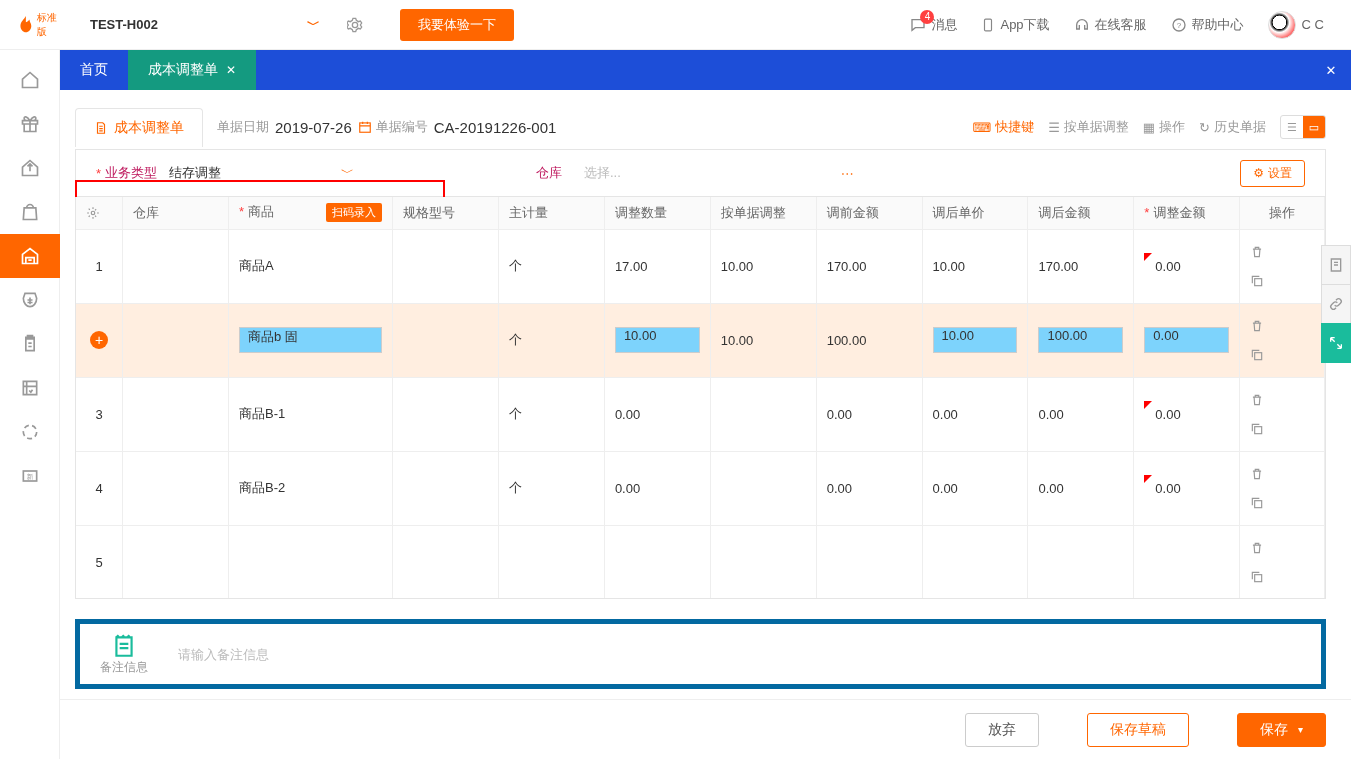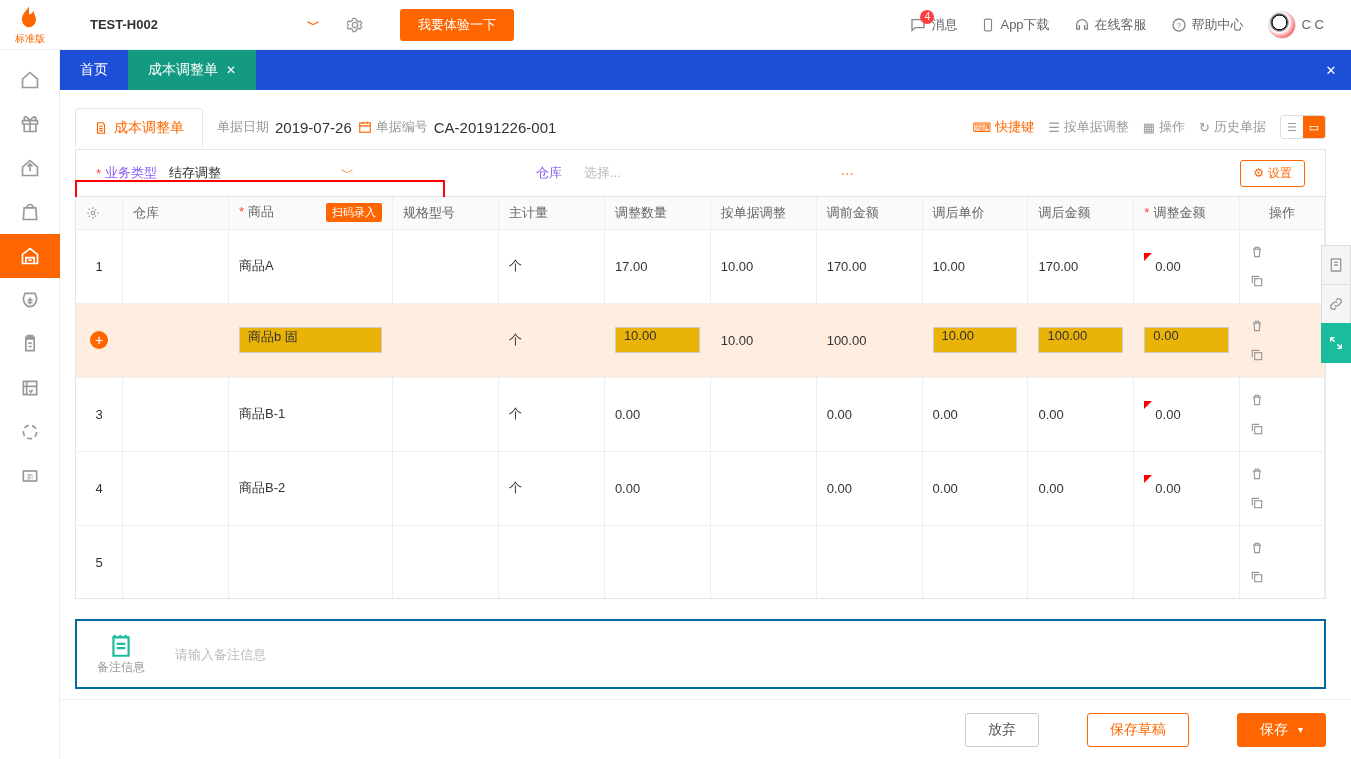--- a/index.html
+++ b/index.html
@@ -1,21 +1,21 @@
 <!DOCTYPE html>
 <html><head>
 <meta charset="utf-8">
 <style>
 * { box-sizing: border-box; margin: 0; padding: 0; }
 body { font-family: "Microsoft YaHei", Arial, sans-serif; font-size: 13px; color: #333; background: #fff; overflow: hidden; }
 .app { width: 1351px; height: 759px; display: flex; flex-direction: column; position: relative; }
 
 
 .top-header { height: 50px; display: flex; align-items: center; padding: 0 15px; border-bottom: 1px solid #eee; }
-.logo-area { width: 45px; display: flex; flex-direction: column; color: #ff6600; }
+.logo-area { width: 45px; display: flex; flex-direction: row; align-items: center; color: #ff6600; }
 .logo-svg { width: 28px; height: 28px; }
 .logo-text { font-size: 10px; color: #ff6600; }
 .org-select { margin-left: 20px; width: 250px; height: 30px; display: flex; align-items: center; padding: 0 10px; position: relative; font-weight: bold; }
 .org-select .chev { position: absolute; right: 10px; color: #ff6600; }
 .gear-btn { margin-left: 10px; width: 30px; height: 30px; display: flex; align-items: center; justify-content: center; color: #999; cursor: pointer; }
 .orange-btn { margin-left: 30px; height: 32px; padding: 0 18px; background: #ff6600; color: #fff; border: none; border-radius: 3px; cursor: pointer; font-size: 13px; }
 .hdr-spacer { flex: 1; }
 .hdr-item { display: flex; align-items: center; margin: 0 12px; color: #666; cursor: pointer; position: relative; font-size: 13px; }
 .hdr-item .ico { margin-right: 5px; color: #888; }
 .badge { position: absolute; top: -6px; left: 10px; background: #ff4040; color: #fff; border-radius: 8px; min-width: 14px; height: 14px; font-size: 10px; display: flex; align-items: center; justify-content: center; padding: 0 3px; }
@@ -58,21 +58,21 @@
 .act-link.orange { color: #ff6600; }
 .act-link .ai { margin-right: 4px; }
 .view-toggle { display: flex; margin-left: 14px; border: 1px solid #ddd; border-radius: 3px; overflow: hidden; }
 .vt { width: 22px; height: 22px; display: flex; align-items: center; justify-content: center; color: #999; cursor: pointer; font-size:11px;}
 .vt.on { background: #ff6600; color: #fff; }
 
 
 .filter-row { height: 48px; border: 1px solid #e5e5e5; display: flex; align-items: center; padding: 0 20px; position: relative; background:#fff; }
 .field-group { display: flex; align-items: center; position: relative; }
 .req { color: #ff4040; margin-right: 4px; }
-.flabel { color: #8b5cf6; margin-right: 12px; }
+.flabel { color: #be185d; margin-right: 12px; }
 .fvalue { color: #333; }
 .chev-o { color: #ff6600; margin-left: 120px; }
 .highlight-box { position: absolute; border: 2px solid #ff0000; pointer-events: none; }
 .arrow-red { position: absolute; pointer-events: none; }
 .anno-text { position: absolute; color: #ff0000; font-size: 16px; pointer-events: none; white-space: nowrap; }
 .filter-warehouse { margin-left: 100px; display: flex; align-items: center; }
 .filter-warehouse .ph { color: #bbb; margin-left: 10px; }
 .more-dots { margin-left: 220px; color: #ff6600; cursor: pointer; }
 .setting-btn { margin-left: auto; padding: 4px 12px; border: 1px solid #ff6600; color: #ff6600; border-radius: 3px; cursor: pointer; font-size: 12px; display: flex; align-items: center; }
 .setting-btn .si { margin-right: 4px; }
@@ -91,26 +91,26 @@
 .col-qty { width: 100px; }
 .col-bprice { width: 100px; }
 .col-bamt { width: 100px; }
 .col-aprice { width: 100px; }
 .col-aamt { width: 100px; }
 .col-adjamt { width: 100px; }
 .col-ops { width: 80px; text-align: center; }
 .scan-tag { float: right; background: #ff6600; color: #fff; font-size: 11px; padding: 2px 6px; border-radius: 2px; }
 .row-active { background: #ffeee0; }
 .add-btn { width: 18px; height: 18px; border-radius: 50%; background: #ff6600; color: #fff; display: inline-flex; align-items: center; justify-content: center; font-size: 14px; }
-.cell-input { border: 1px solid #ccc; width: 100%; height: 26px; padding: 0 8px; background: #eab308; }
+.cell-input { border: 1px solid #ccc; width: 100%; height: 26px; padding: 0 8px; background: #7dd3fc; }
 .op-ico { color: #999; margin: 0 3px; cursor: pointer; }
 .red-tri { display:inline-block; width:0; height:0; border-top:8px solid #ff0000; border-right:8px solid transparent; vertical-align:top; margin-right:3px; margin-top:-6px;}
 
 
-.remarks { margin-top: 20px; height: 70px; border: 2px solid #0369a1; display: flex; align-items: center; padding: 10px 20px; background:#fff;}
+.remarks { margin-top: 20px; height: 70px; border: 5px solid #0369a1; display: flex; align-items: center; padding: 10px 20px; background:#fff;}
 .remarks-label { display: flex; flex-direction: column; align-items: center; color: #1abc9c; margin-right: 30px; }
 .remarks-label .ri { font-size: 24px; }
 .remarks-label .rt { font-size: 12px; color: #999; }
 .remarks input { border: none; outline: none; flex: 1; font-size: 13px; color: #333; }
 .remarks input::placeholder { color: #bbb; }
 
 
 .footer { height: 60px; border-top: 1px solid #eee; display: flex; align-items: center; justify-content: flex-end; padding: 0 25px; gap: 36px; }
 .fbtn { height: 34px; padding: 0 22px; margin-left: 12px; border-radius: 3px; cursor: pointer; font-size: 14px; display: flex; align-items: center; }
 .fbtn.plain { background: #fff; border: 1px solid #ccc; color: #555; }

